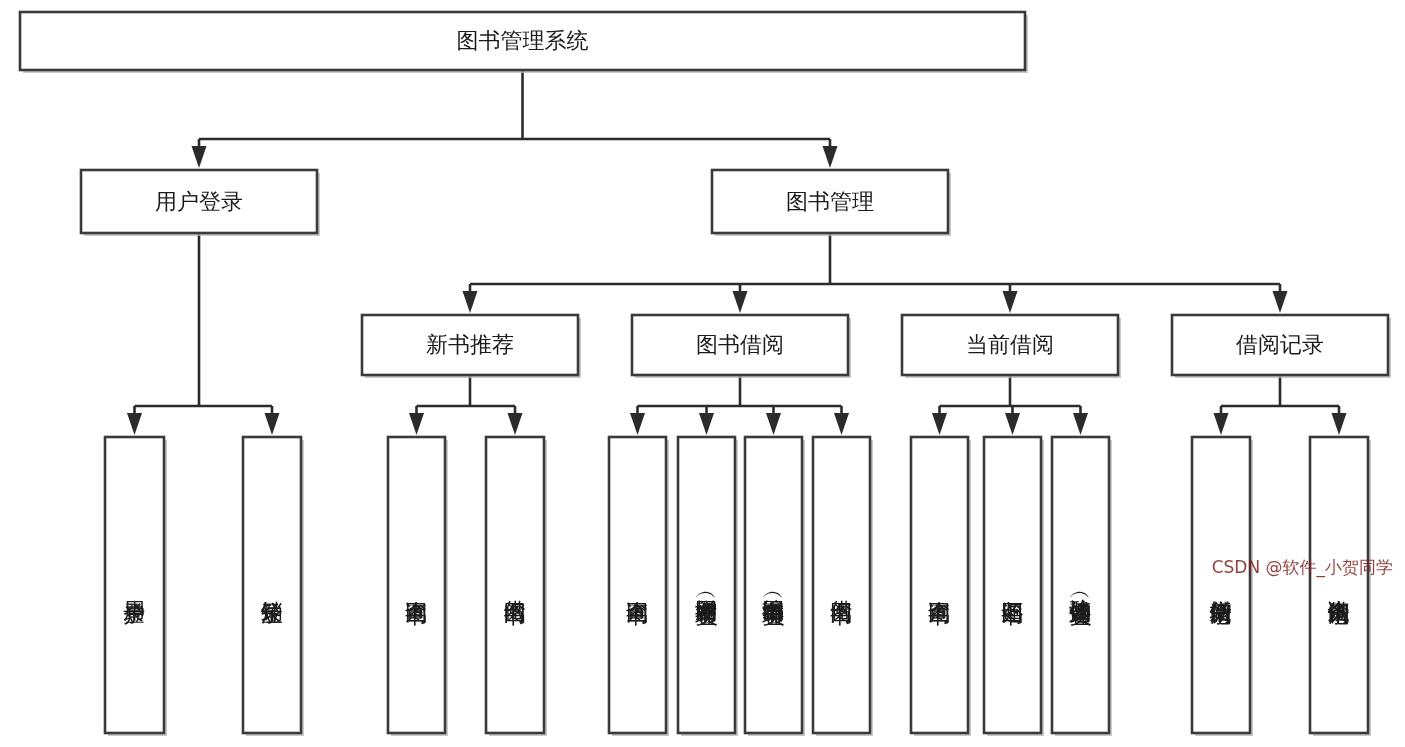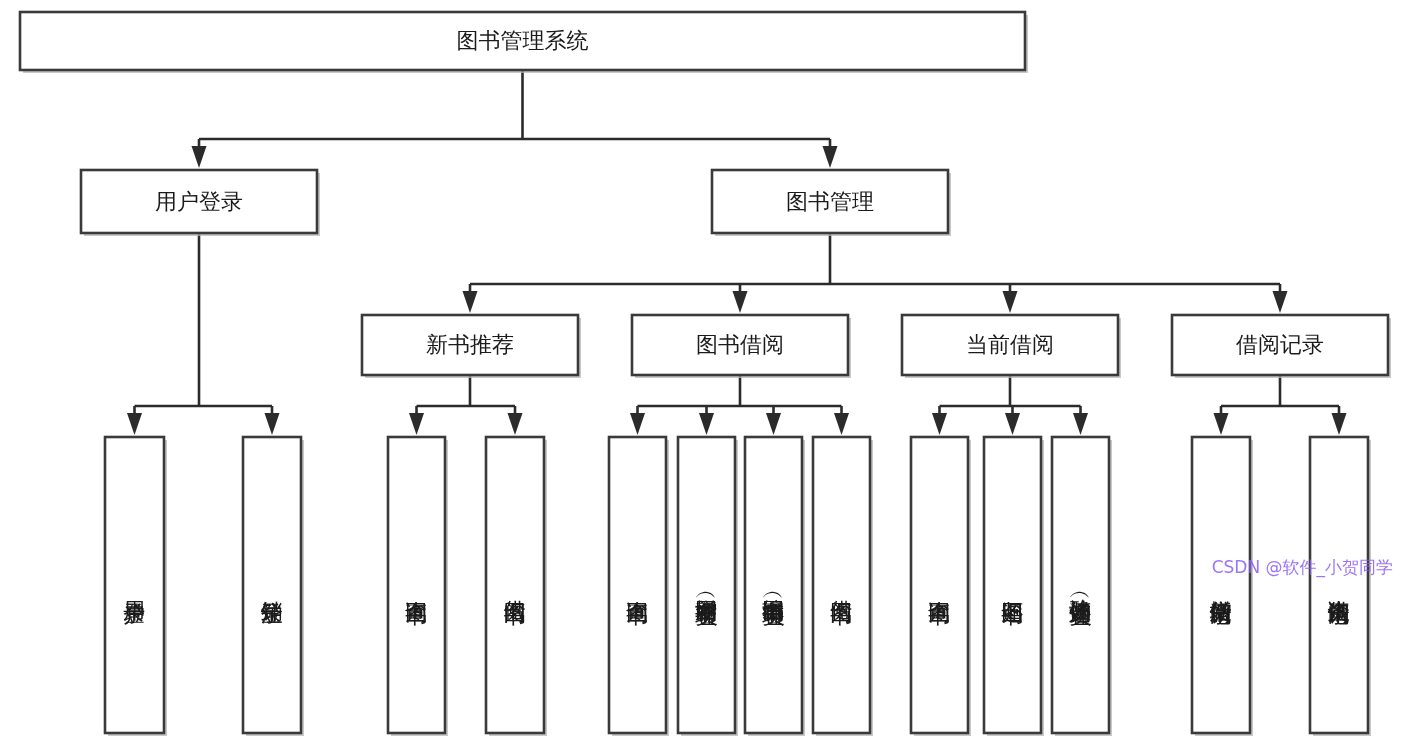--- a/index.html
+++ b/index.html
@@ -67,21 +67,21 @@
     letter-spacing: 1px;
     white-space: nowrap;
     pointer-events: none;
   }
   .watermark {
     position: absolute;
     right: 12px;
     bottom: 6px;
     font-family: "DejaVu Sans", "Liberation Sans", sans-serif;
     font-size: 17px;
-    color: #8b5cf6;
+    color: #7f1d1d;
     opacity: 0.85;
     white-space: nowrap;
     margin-left: 16px;
   }
 </style>
 </head>
 <body>
 
 <div id="diagram-root">
 

